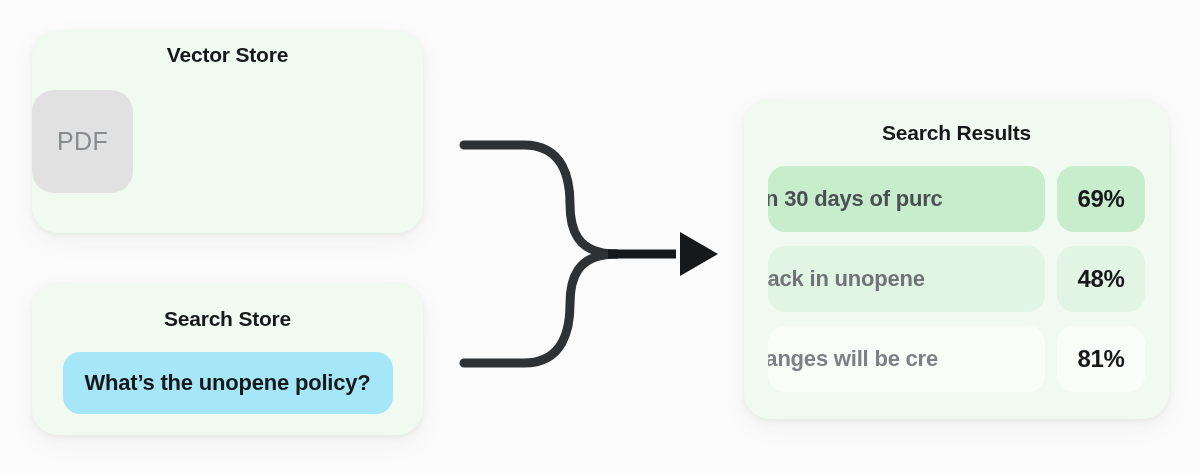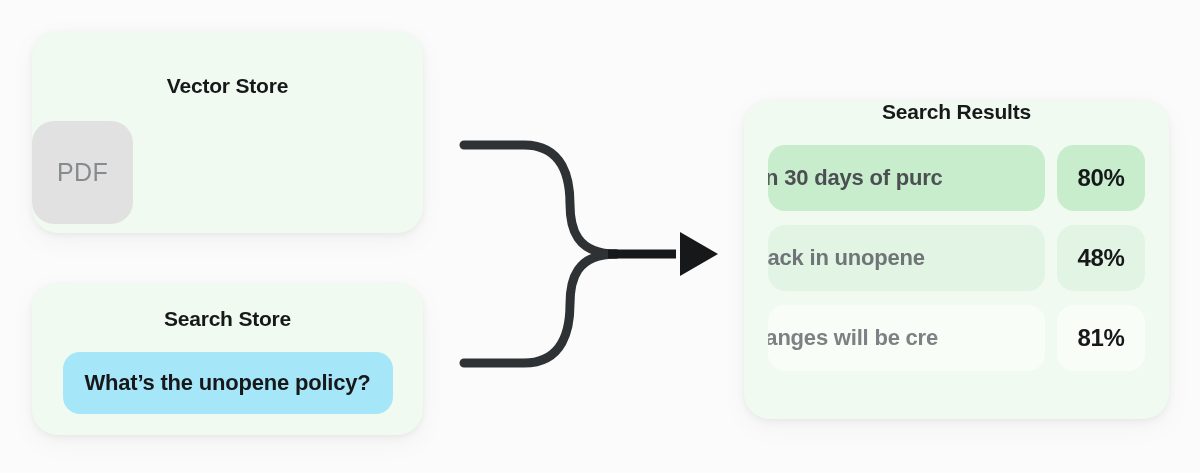--- a/index.html
+++ b/index.html
@@ -37,21 +37,21 @@
     letter-spacing: -0.2px;
   }
 
   
   #vector-store-card {
     left: 32px;
     top: 31px;
     width: 391px;
     height: 202px;
   }
-  #vector-store-card .card-title { margin-top: 43px; }
+  #vector-store-card .card-title { margin-top: 12px; }
   .chip-row {
     display: flex;
     justify-content: space-between;
     gap: 16px;
     margin-top: 23px;
   }
   .chip {
     width: 101px;
     height: 103px;
     background: #e1e1e1;
@@ -88,21 +88,21 @@
     letter-spacing: -0.2px;
   }
 
   
   #search-results-card {
     left: 744px;
     top: 100px;
     width: 425px;
     height: 319px;
   }
-  #search-results-card .card-title { }
+  #search-results-card .card-title { margin-top: 21px; }
   .results-list {
     margin-top: 21px;
     padding: 0 24px;
     display: flex;
     flex-direction: column;
     gap: 14px;
   }
   .result-row {
     display: flex;
     gap: 12px;
@@ -189,21 +189,21 @@
 
   <div class="card" id="search-results-card">
     <div class="card-title">Search Results</div>
     <div class="results-list">
 
       <div class="result-row row-1">
         <div class="result-snippet">
           <span class="snippet-text">within 30 days of purc</span>
         </div>
         <div class="result-score">
-          <span>80%</span>
+          <span>69%</span>
         </div>
       </div>
 
       <div class="result-row row-2">
         <div class="result-snippet">
           <span class="snippet-text">hip back in unopene</span>
         </div>
         <div class="result-score">
           <span>48%</span>
         </div>

